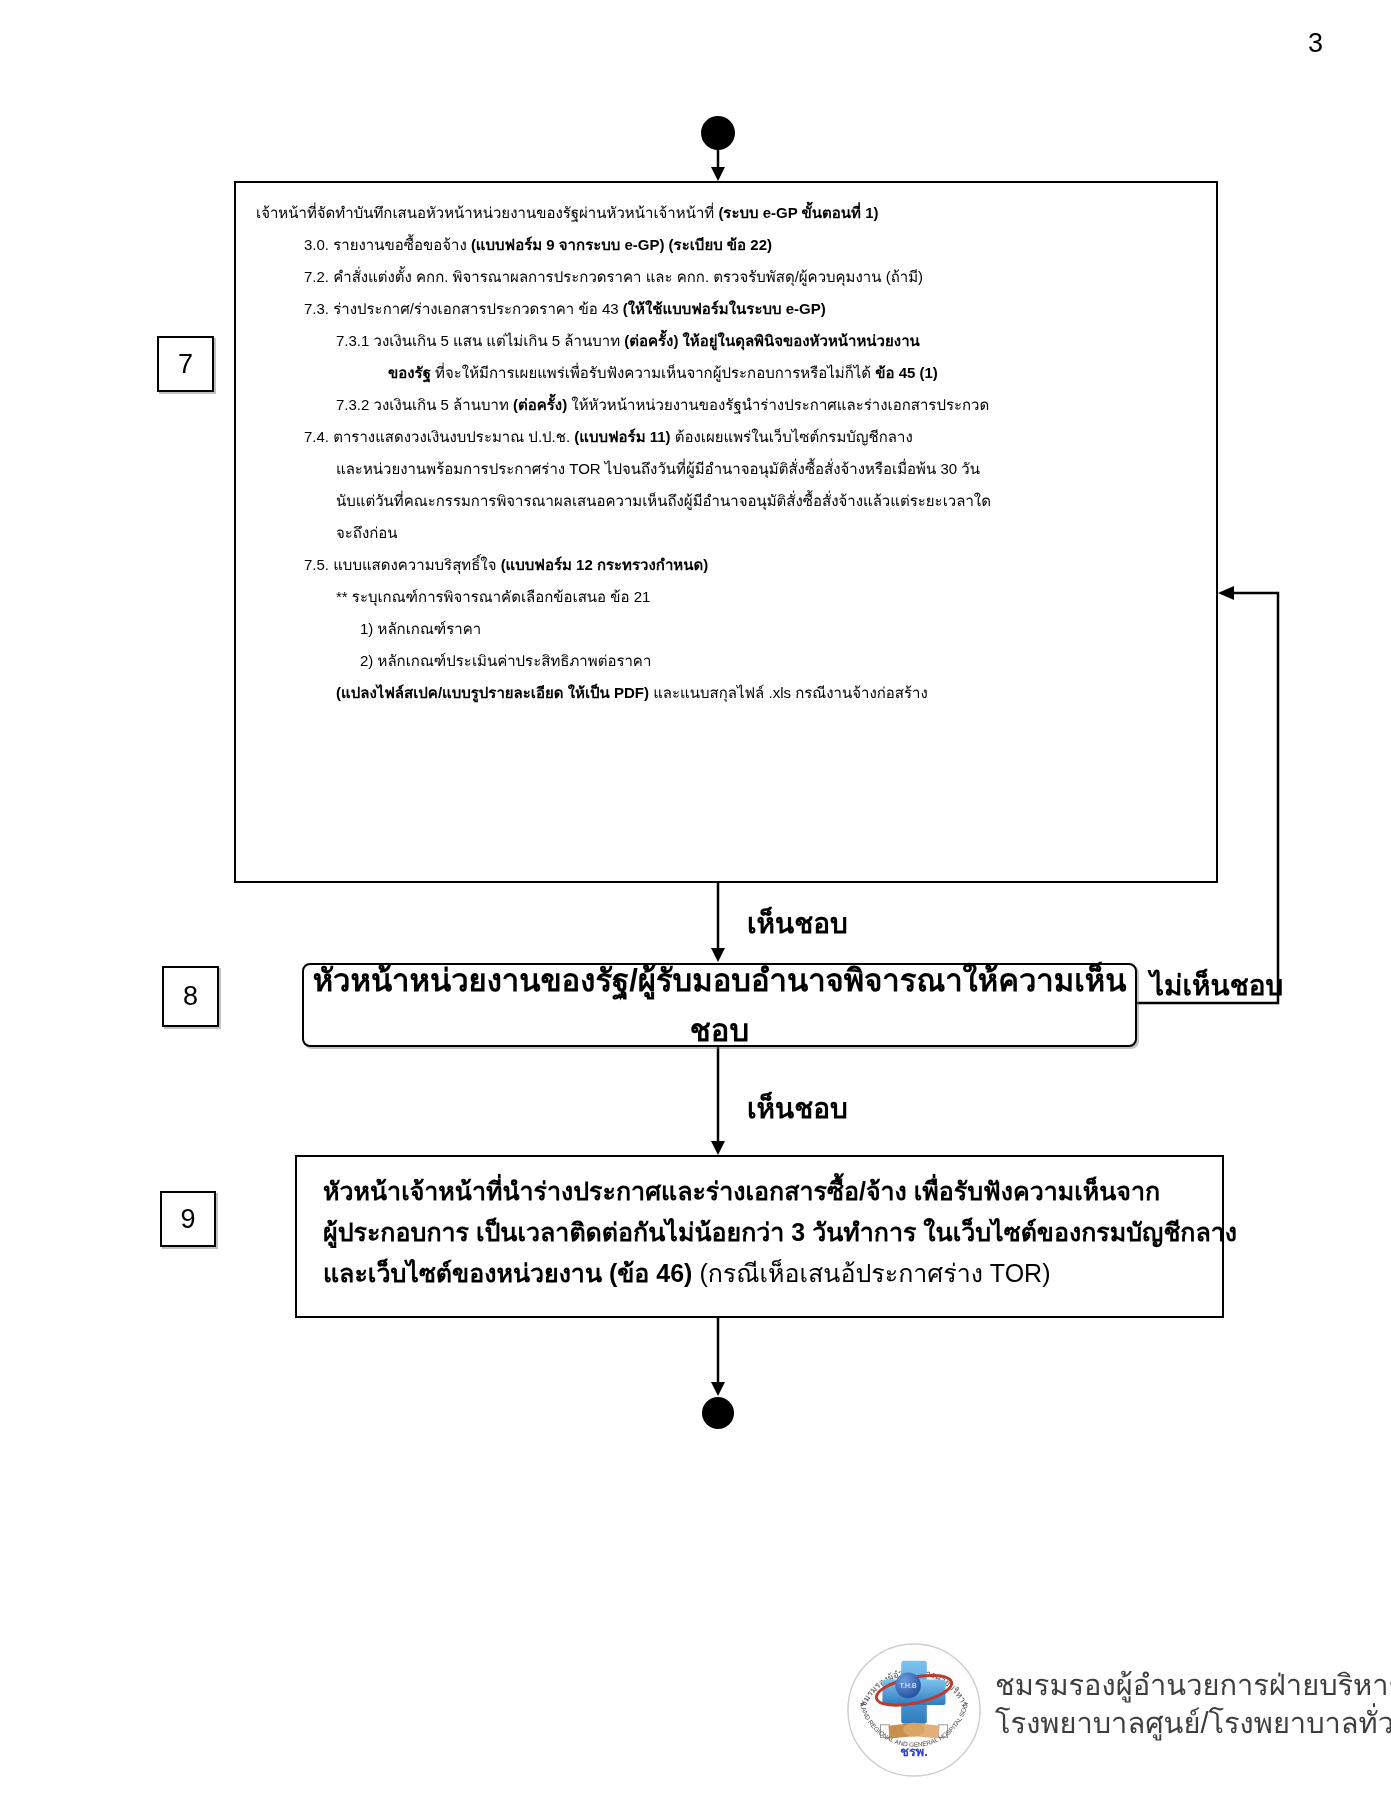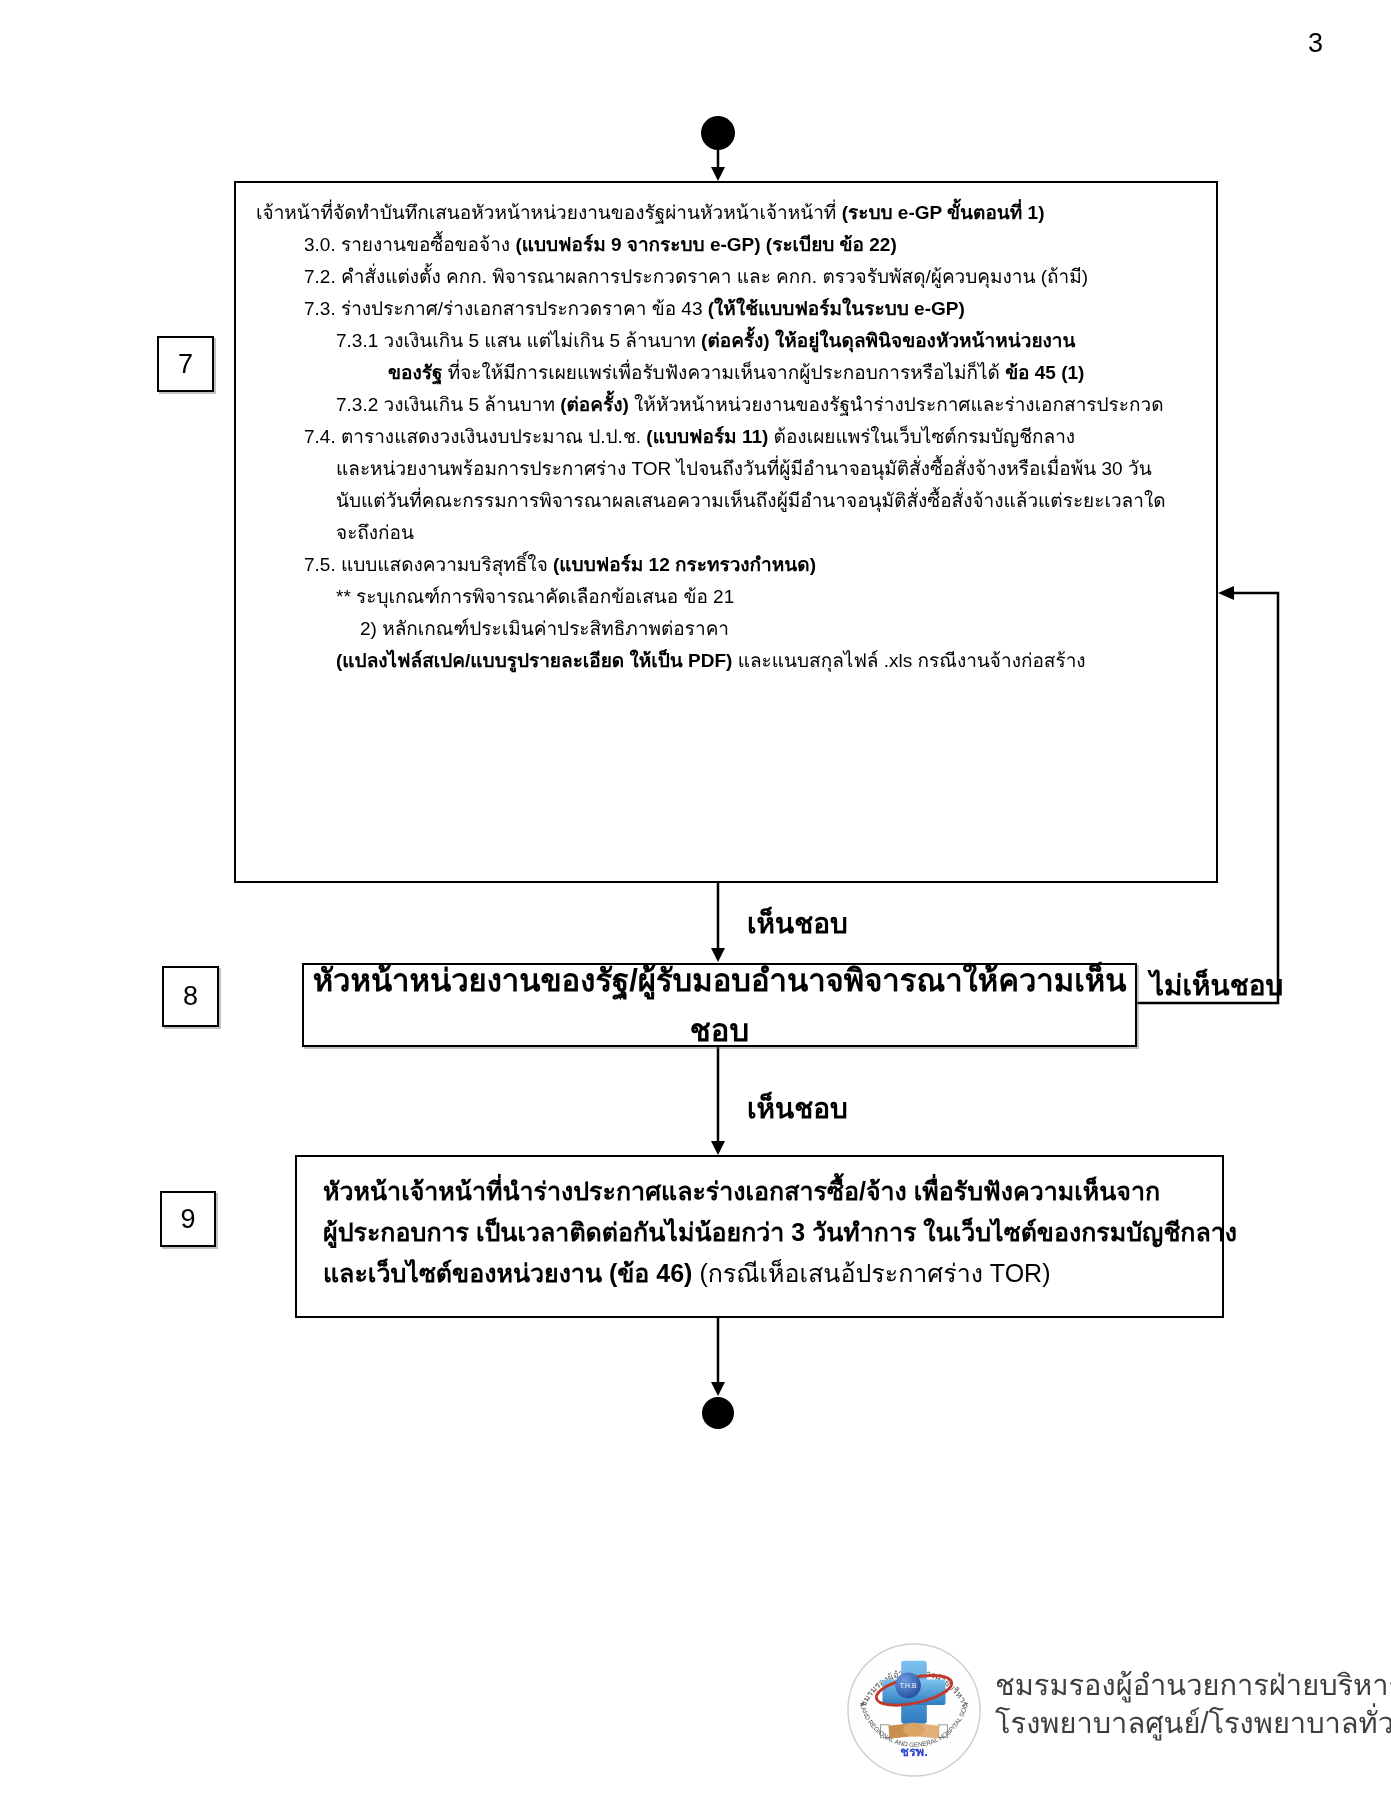--- a/index.html
+++ b/index.html
@@ -5,23 +5,23 @@
   html,body{margin:0;padding:0;background:#fff;}
   .page{position:relative;width:1391px;height:1800px;background:#ffffff;
         font-family:"Liberation Sans",sans-serif;color:#000;overflow:hidden;}
   .abs{position:absolute;}
   .pagenum{left:1308px;top:28px;font-size:27px;}
   svg.connectors{left:0;top:0;width:1391px;height:1800px;pointer-events:none;}
   .stepbox{border:2px solid #000;background:#fff;}
   .labelbox{border:2px solid #000;background:#fff;display:flex;align-items:center;justify-content:center;
             font-size:27px;box-shadow:2px 2px 0 rgba(120,120,120,.45);}
   .box7{left:234px;top:181px;width:984px;height:702px;padding:14px 12px 0 12px;box-sizing:border-box;
-        font-size:19px;line-height:32px;}
+        font-size:15px;line-height:32px;}
   .box8{left:302px;top:963px;width:831px;height:80px;display:flex;align-items:center;justify-content:center;
-        font-size:31px;font-weight:bold;text-align:center;box-shadow:2px 2px 0 rgba(120,120,120,.45);}
+        font-size:31px;font-weight:bold;text-align:center;box-shadow:2px 2px 0 rgba(120,120,120,.45);border-radius:8px;}
   .box9{left:295px;top:1155px;width:929px;height:163px;padding:14px 18px;box-sizing:border-box;
         font-size:25px;line-height:41px;}
   .tl{white-space:nowrap;}
   .b{font-weight:bold;}
   .u{}
   .ind0{padding-left:8px;}
   .ind1{padding-left:56px;}
   .ind2{padding-left:88px;}
   .ind2b{padding-left:112px;}
   .ind3{padding-left:140px;}
@@ -75,20 +75,21 @@
       <div class="tl ind1"><span>7.3. ร่างประกาศ/ร่างเอกสารประกวดราคา ข้อ 43 </span><span class="b">(ให้ใช้แบบฟอร์มในระบบ e-GP)</span></div>
       <div class="tl ind2"><span>7.3.1 วงเงินเกิน 5 แสน  แต่ไม่เกิน 5 ล้านบาท </span><span class="b">(ต่อครั้ง) </span><span class="b u">ให้อยู่ในดุลพินิจของหัวหน้าหน่วยงาน</span></div>
       <div class="tl ind3"><span class="b u">ของรัฐ</span><span> ที่จะให้มีการเผยแพร่เพื่อรับฟังความเห็นจากผู้ประกอบการหรือไม่ก็ได้ </span><span class="b">ข้อ 45 (1)</span></div>
       <div class="tl ind2"><span>7.3.2 วงเงินเกิน 5 ล้านบาท </span><span class="b">(ต่อครั้ง)</span><span> ให้หัวหน้าหน่วยงานของรัฐนำร่างประกาศและร่างเอกสารประกวด</span></div>
       <div class="tl ind1"><span>7.4. ตารางแสดงวงเงินงบประมาณ ป.ป.ช. </span><span class="b">(แบบฟอร์ม 11)</span><span> ต้องเผยแพร่ในเว็บไซต์กรมบัญชีกลาง</span></div>
       <div class="tl ind2"><span>และหน่วยงานพร้อมการประกาศร่าง TOR ไปจนถึงวันที่ผู้มีอำนาจอนุมัติสั่งซื้อสั่งจ้างหรือเมื่อพ้น 30 วัน</span></div>
       <div class="tl ind2"><span>นับแต่วันที่คณะกรรมการพิจารณาผลเสนอความเห็นถึงผู้มีอำนาจอนุมัติสั่งซื้อสั่งจ้างแล้วแต่ระยะเวลาใด</span></div>
       <div class="tl ind2"><span>จะถึงก่อน</span></div>
       <div class="tl ind1"><span>7.5. แบบแสดงความบริสุทธิ์ใจ </span><span class="b">(แบบฟอร์ม 12 กระทรวงกำหนด)</span></div>
       <div class="tl ind2"><span>** ระบุเกณฑ์การพิจารณาคัดเลือกข้อเสนอ ข้อ 21</span></div>
+      <div class="tl ind2b"><span>1) หลักเกณฑ์ราคา</span></div>
       <div class="tl ind2b"><span>2) หลักเกณฑ์ประเมินค่าประสิทธิภาพต่อราคา</span></div>
       <div class="tl ind2"><span class="b">(แปลงไฟล์สเปค/แบบรูปรายละเอียด ให้เป็น PDF)</span><span> และแนบสกุลไฟล์ .xls กรณีงานจ้างก่อสร้าง</span></div>
     </div>
 
   <div class="abs flowlabel lab-approve1">เห็นชอบ</div>
 
   <div class="abs stepbox box8">
     <span>หัวหน้าหน่วยงานของรัฐ/ผู้รับมอบอำนาจพิจารณาให้ความเห็นชอบ</span>
   </div>
 

